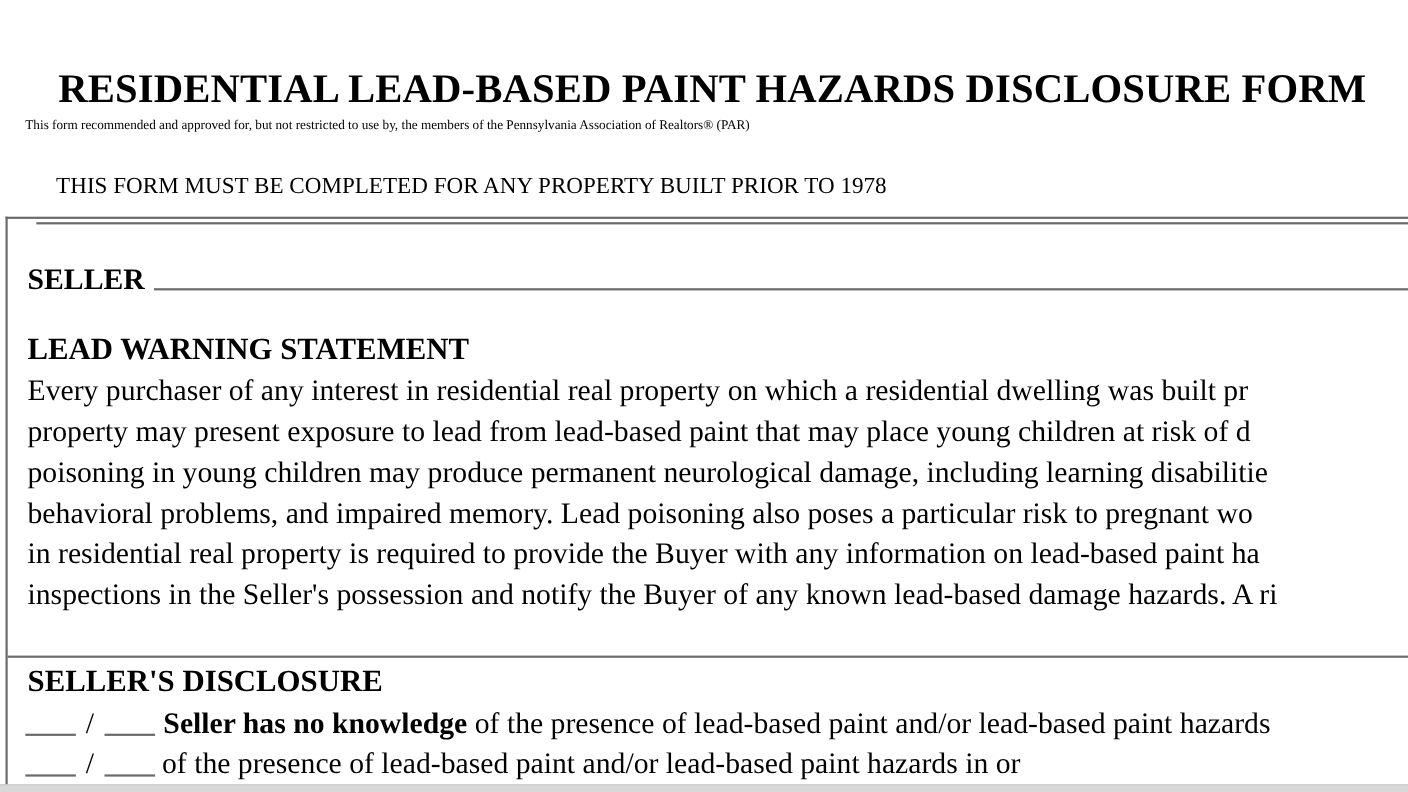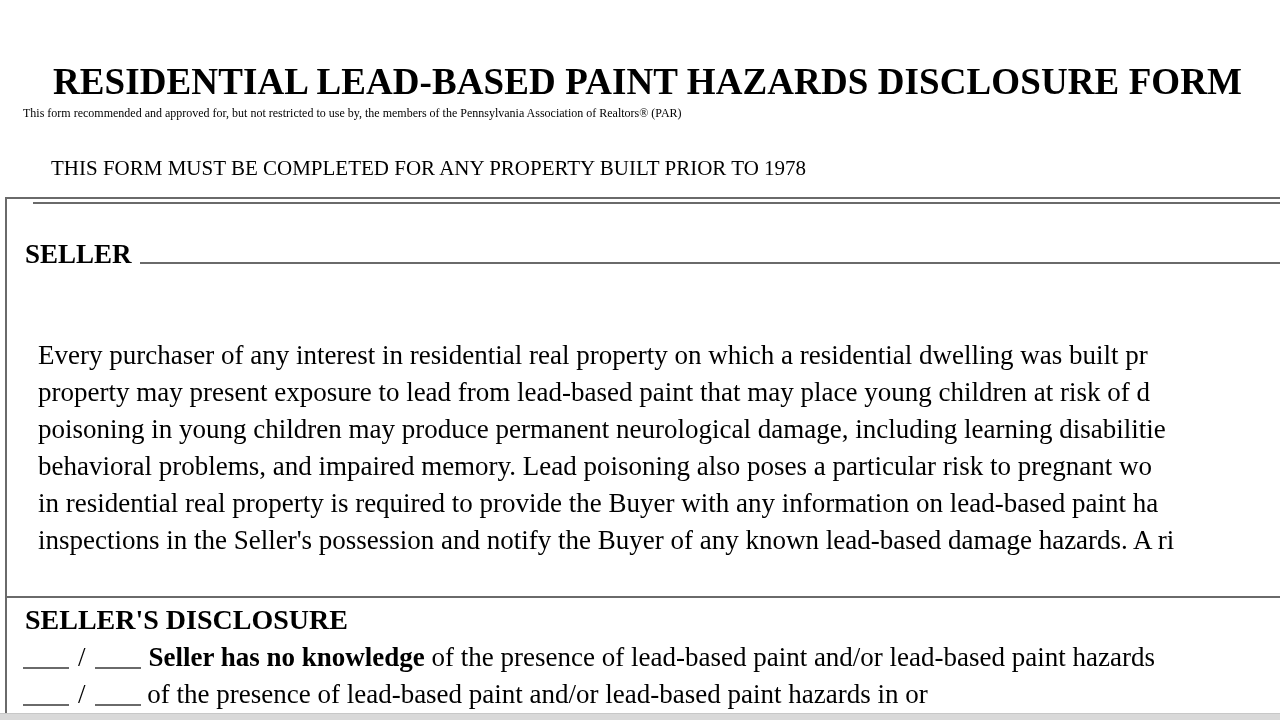--- a/index.html
+++ b/index.html
@@ -7,21 +7,21 @@
          font-family:"Liberation Serif", "DejaVu Serif", serif; color:#000; }
   .page { position:absolute; left:0; top:0; width:1400px; height:720px; }
   .title { position:absolute; left:23px; top:60px; font-size:37px; font-weight:bold; white-space:nowrap; letter-spacing:0.1px;margin-left:30px; }
   .subtitle { position:absolute; left:23px; top:106px; font-size:12px; white-space:nowrap; }
   .must { position:absolute; left:23px; top:156px; font-size:21px; font-weight:normal; white-space:nowrap;margin-left:28px; }
   .box { position:absolute; left:5px; top:197px; width:1400px; height:540px;
          border-top:2px solid #6a6a6a; border-left:2px solid #6a6a6a; }
   .field { position:absolute; left:18px; font-size:27px; font-weight:bold; white-space:nowrap; display:flex; align-items:flex-end; }
   .field .line { display:inline-block; height:0; border-bottom:2px solid #6a6a6a; width:1400px; margin-left:8px; margin-bottom:6px; }
   .section-h { position:absolute; left:18px; font-size:28px; font-weight:bold; white-space:nowrap; }
-  .para { position:absolute; left:31px; top:138px; font-size:27px; line-height:37px; white-space:nowrap; }
+  .para { position:absolute; left:18px; top:138px; font-size:27px; line-height:37px; white-space:nowrap; }
   .para div { height:37px; }
   .divider { position:absolute; left:0; top:397px; width:1400px; border-top:2px solid #6a6a6a; }
   .opt { position:absolute; left:16px; font-size:27px; white-space:nowrap; display:flex; align-items:flex-end; }
   .blank { display:inline-block; width:46px; border-bottom:2px solid #6a6a6a; height:1px; margin-bottom:4px; }
   .slash { margin:0 9px; }
   .opt b { margin-left:8px; }
   .viewer-bar { position:absolute; left:0; top:713px; width:1280px; height:7px; background:#d9d9d9; border-top:1px solid #c8c8c8; }
 </style>
 </head>
 <body>
@@ -33,20 +33,21 @@
 
   <div class="box">
     <div class="field" style="top:3px;">
       <span class="line"></span>
     </div>
     <div class="field" style="top:40px;">
       <span>SELLER</span>
       <span class="line"></span>
     </div>
 
+    <div class="section-h" style="top:103px;">LEAD WARNING STATEMENT</div>
     <div class="para">
       <div>Every purchaser of any interest in residential real property on which a residential dwelling was built pr</div>
       <div>property may present exposure to lead from lead-based paint that may place young children at risk of d</div>
       <div>poisoning in young children may produce permanent neurological damage, including learning disabilitie</div>
       <div>behavioral problems, and impaired memory. Lead poisoning also poses a particular risk to pregnant wo</div>
       <div>in residential real property is required to provide the Buyer with any information on lead-based paint ha</div>
       <div>inspections in the Seller's possession and notify the Buyer of any known lead-based damage hazards. A ri</div>
     </div>
 
     <div class="divider"></div>

